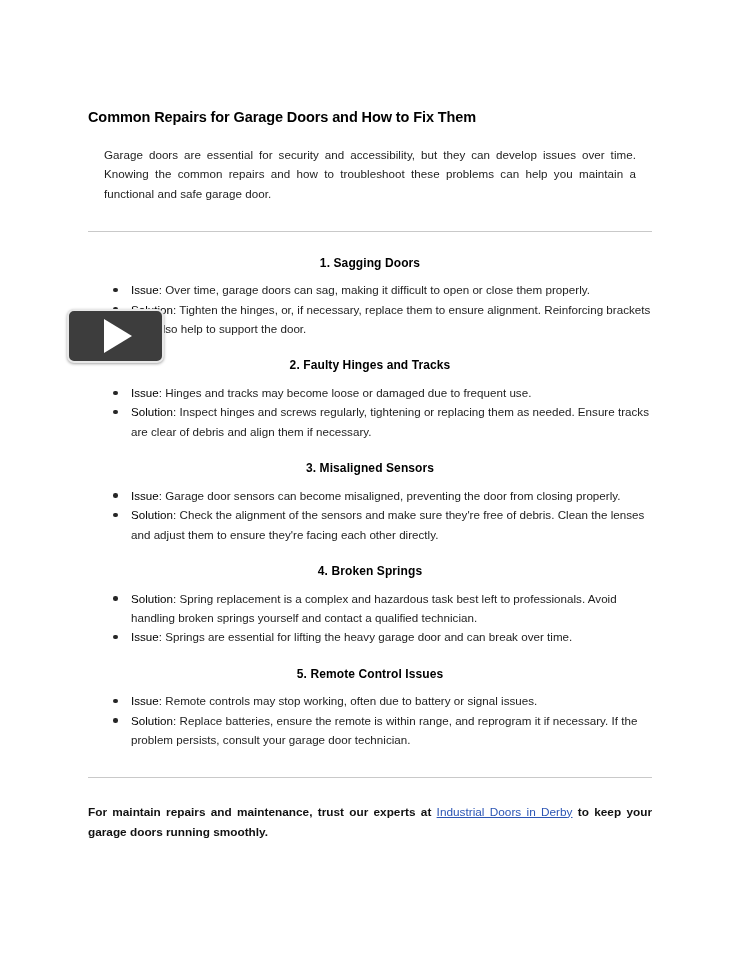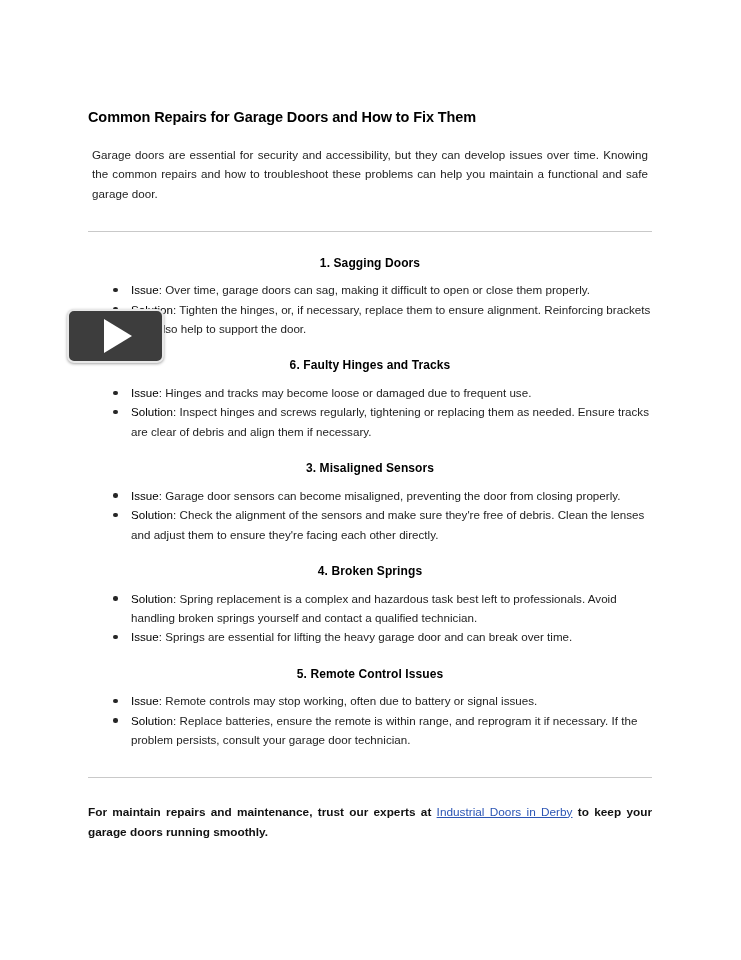--- a/index.html
+++ b/index.html
@@ -38,21 +38,21 @@
     letter-spacing: -0.1px;
     margin: 0 0 18px 0;
     line-height: 1.3;
   }
 
   .intro {
     font-size: 11.6px;
     line-height: 19.6px;
     color: #1d1d1d;
     text-align: justify;
-    margin: 4px;
+    margin: 16px;
     letter-spacing: 0.05px;
   }
 
   .divider {
     border: 0;
     border-top: 1.5px solid #c9c9c9;
     margin: 27px 0 24px 0;
     width: 100%;
   }
 
@@ -161,21 +161,21 @@
 
     <div class="section section-spacer-1">
       <h2 class="section-heading">1. Sagging Doors</h2>
       <ul class="bullets">
         <li><span class="lead">Issue</span><span>: Over time, garage doors can sag, making it difficult to open or close them properly.</span></li>
         <li><span class="lead">Solution</span><span>: Tighten the hinges, or, if necessary, replace them to ensure alignment. Reinforcing brackets may also help to support the door.</span></li>
       </ul>
     </div>
 
     <div class="section section-spacer">
-      <h2 class="section-heading">6. Faulty Hinges and Tracks</h2>
+      <h2 class="section-heading">2. Faulty Hinges and Tracks</h2>
       <ul class="bullets">
         <li><span class="lead">Issue</span><span>: Hinges and tracks may become loose or damaged due to frequent use.</span></li>
         <li><span class="lead">Solution</span><span>: Inspect hinges and screws regularly, tightening or replacing them as needed. Ensure tracks are clear of debris and align them if necessary.</span></li>
       </ul>
     </div>
 
     <div class="section section-spacer">
       <h2 class="section-heading">3. Misaligned Sensors</h2>
       <ul class="bullets">
         <li><span class="lead">Issue</span><span>: Garage door sensors can become misaligned, preventing the door from closing properly.</span></li>

